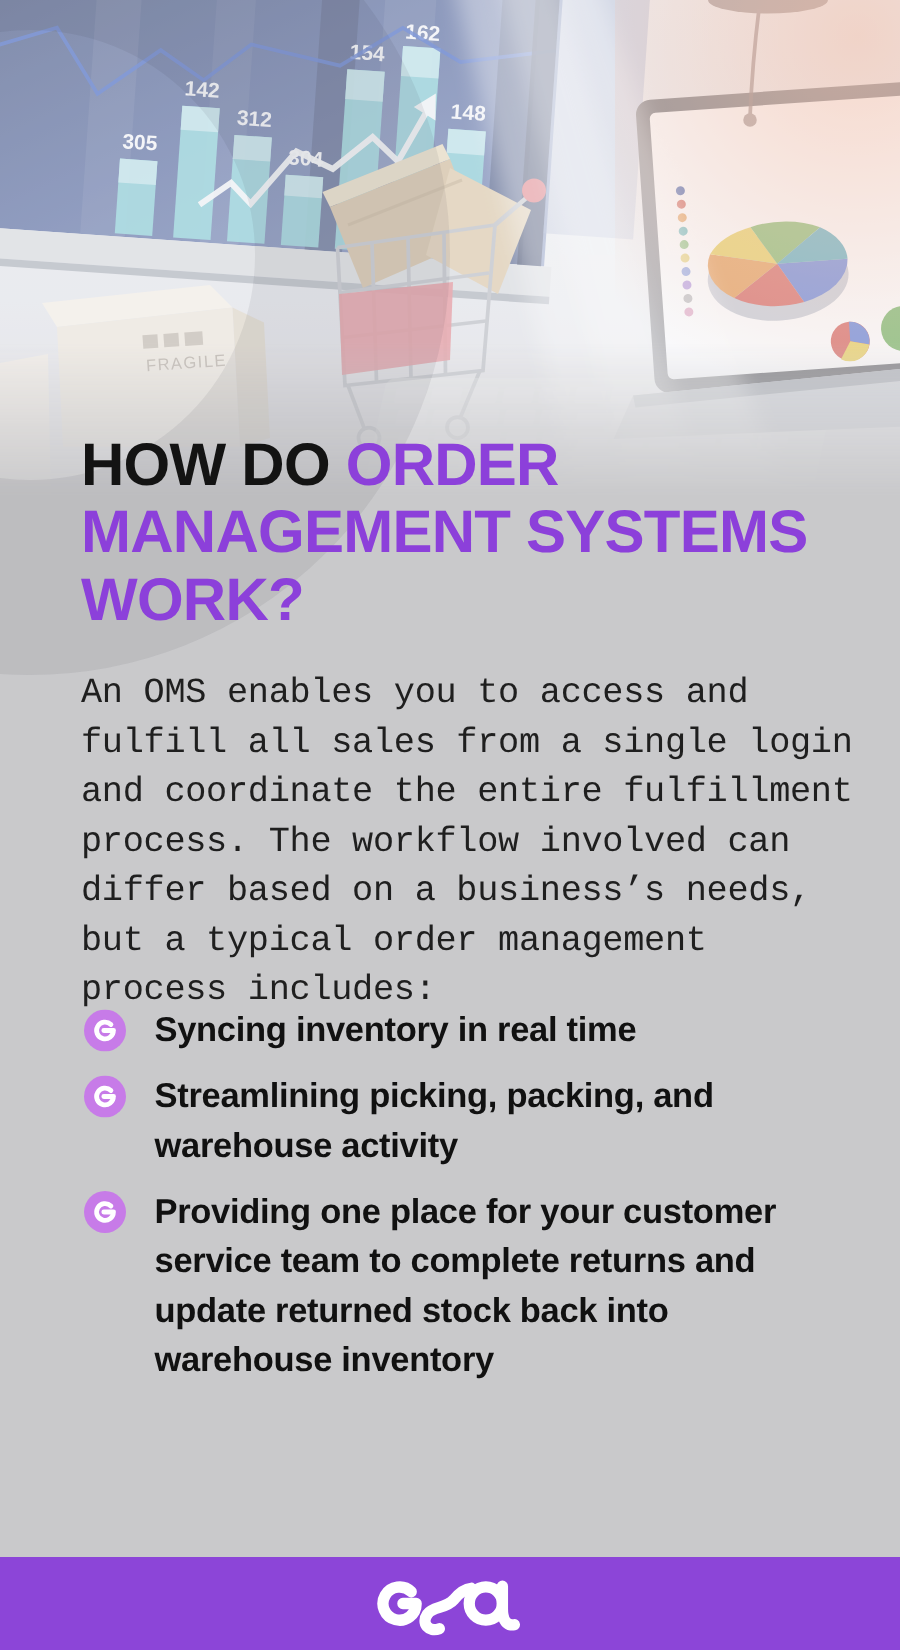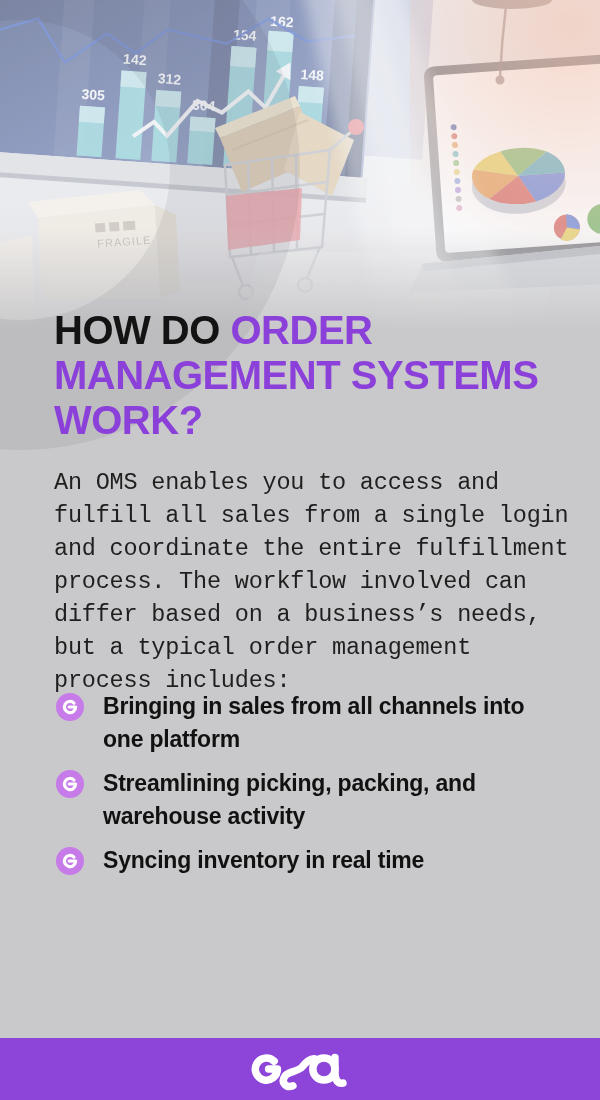--- a/index.html
+++ b/index.html
@@ -19,21 +19,21 @@
   .wash{position:absolute;inset:0;background:rgba(244,245,247,.38);}
   .flare-pink{position:absolute;right:0;top:0;width:190px;height:300px;
     background:radial-gradient(circle at 85% 8%,rgba(243,156,116,.55),rgba(243,166,130,.25) 45%,transparent 75%);}
   
   #watermark{
     position:absolute;left:-260px;top:-110px;width:560px;height:560px;
     box-sizing:border-box;border:130px solid rgba(45,45,58,.075);
     border-radius:50%;z-index:1;
   }
   
-  #content{position:absolute;inset:0;z-index:2;color:#1f1f1f;margin-top:20px;}
+  #content{position:absolute;inset:0;z-index:2;color:#1f1f1f;}
   h1{
     position:absolute;left:54px;top:288px;width:520px;margin:0;
     font-size:40px;line-height:45px;font-weight:bold;letter-spacing:-.5px;
     color:#131313;
   }
   h1 .hl{color:#8c40da;}
   .intro{
     position:absolute;left:54px;top:446px;width:516px;margin:0;
     font-size:23.5px;line-height:33px;letter-spacing:-.2px;color:#1f1f1f;font-family:Liberation Mono, monospace;
   }
@@ -261,35 +261,35 @@
     <h1><span>HOW DO</span> <span class="hl">ORDER MANAGEMENT SYSTEMS WORK?</span></h1>
 
     <p class="intro">An OMS enables you to access and fulfill all sales from a single login and coordinate the entire fulfillment process. The workflow involved can differ based on a business’s needs, but a typical order management process includes:</p>
 
     <ul class="bullets">
       <li>
         <svg class="bullet-ico" viewBox="0 0 28 28">
           <circle cx="14" cy="14" r="14" fill="#c77be8"></circle>
           <path d="M 19.6 14 A 5.6 5.6 0 1 1 17.95 10.05 M 19.7 14 L 13.2 14" fill="none" stroke="#ffffff" stroke-width="3.2" stroke-linecap="round"></path>
         </svg>
-        <span>Bringing in sales from all channels into one platform</span>
+        <span>Syncing inventory in real time</span>
       </li>
       <li>
         <svg class="bullet-ico" viewBox="0 0 28 28">
           <circle cx="14" cy="14" r="14" fill="#c77be8"></circle>
           <path d="M 19.6 14 A 5.6 5.6 0 1 1 17.95 10.05 M 19.7 14 L 13.2 14" fill="none" stroke="#ffffff" stroke-width="3.2" stroke-linecap="round"></path>
         </svg>
         <span>Streamlining picking, packing, and warehouse activity</span>
       </li>
       <li>
         <svg class="bullet-ico" viewBox="0 0 28 28">
           <circle cx="14" cy="14" r="14" fill="#c77be8"></circle>
           <path d="M 19.6 14 A 5.6 5.6 0 1 1 17.95 10.05 M 19.7 14 L 13.2 14" fill="none" stroke="#ffffff" stroke-width="3.2" stroke-linecap="round"></path>
         </svg>
-        <span>Syncing inventory in real time</span>
+        <span>Providing one place for your customer service team to complete returns and update returned stock back into warehouse inventory</span>
       </li>
     </ul>
   </div>
 
   <div id="footer">
     <svg width="100" height="46" viewBox="0 0 110 52">
       <g fill="none" stroke="#ffffff" stroke-width="8.5" stroke-linecap="round">
 
         <path d="M 29.5 26 A 12.5 12.5 0 1 1 25.8 17.2 M 29.5 26 L 19.5 26"></path>
 

